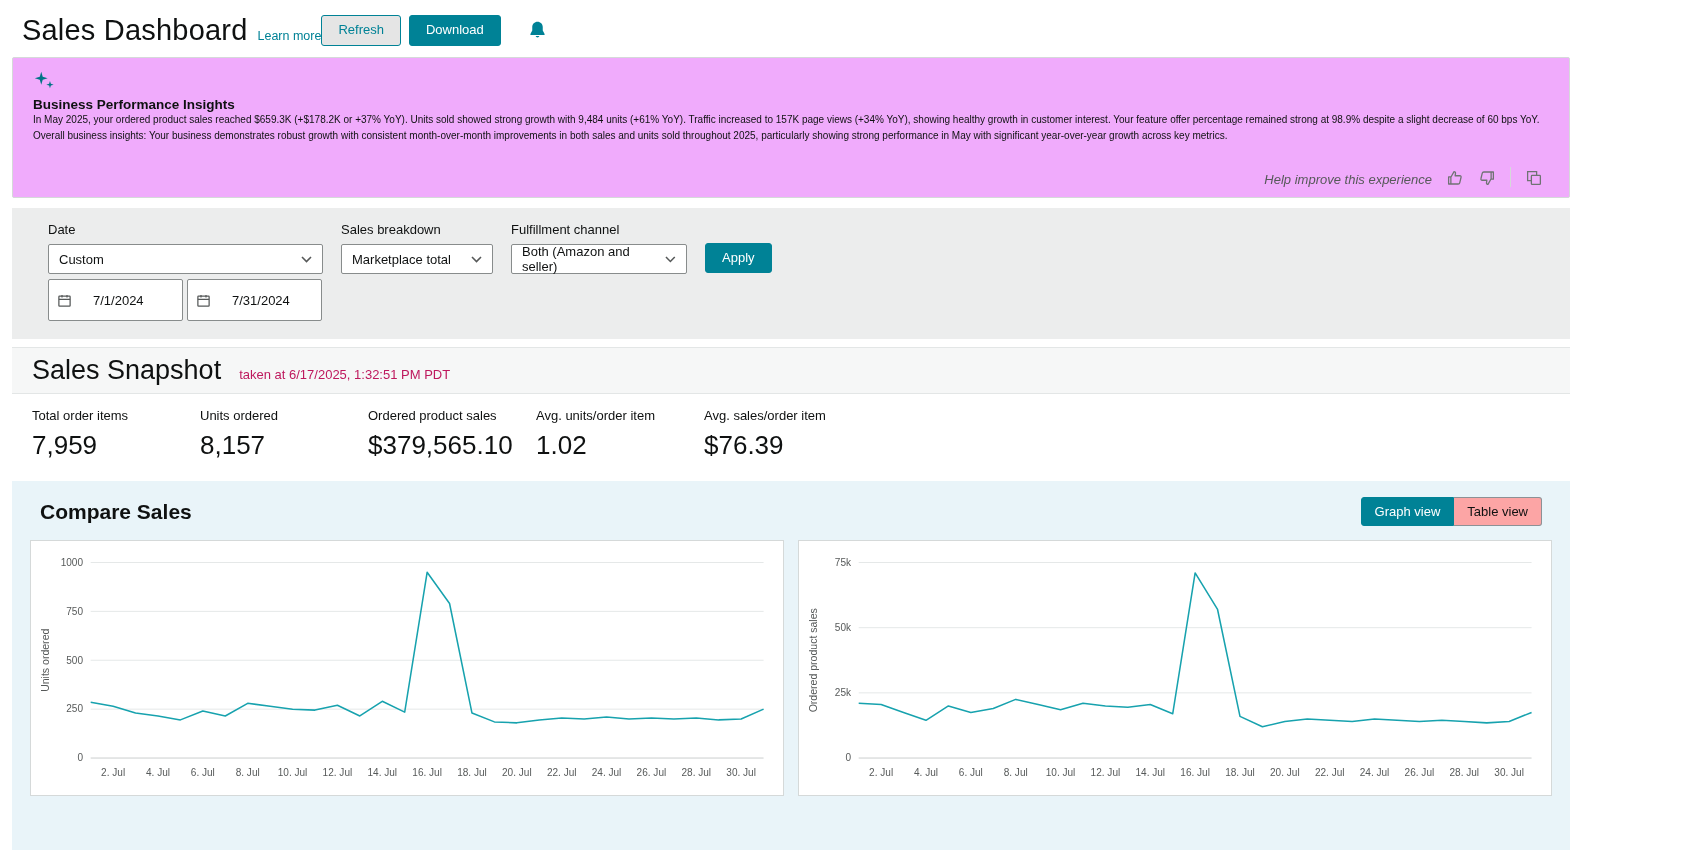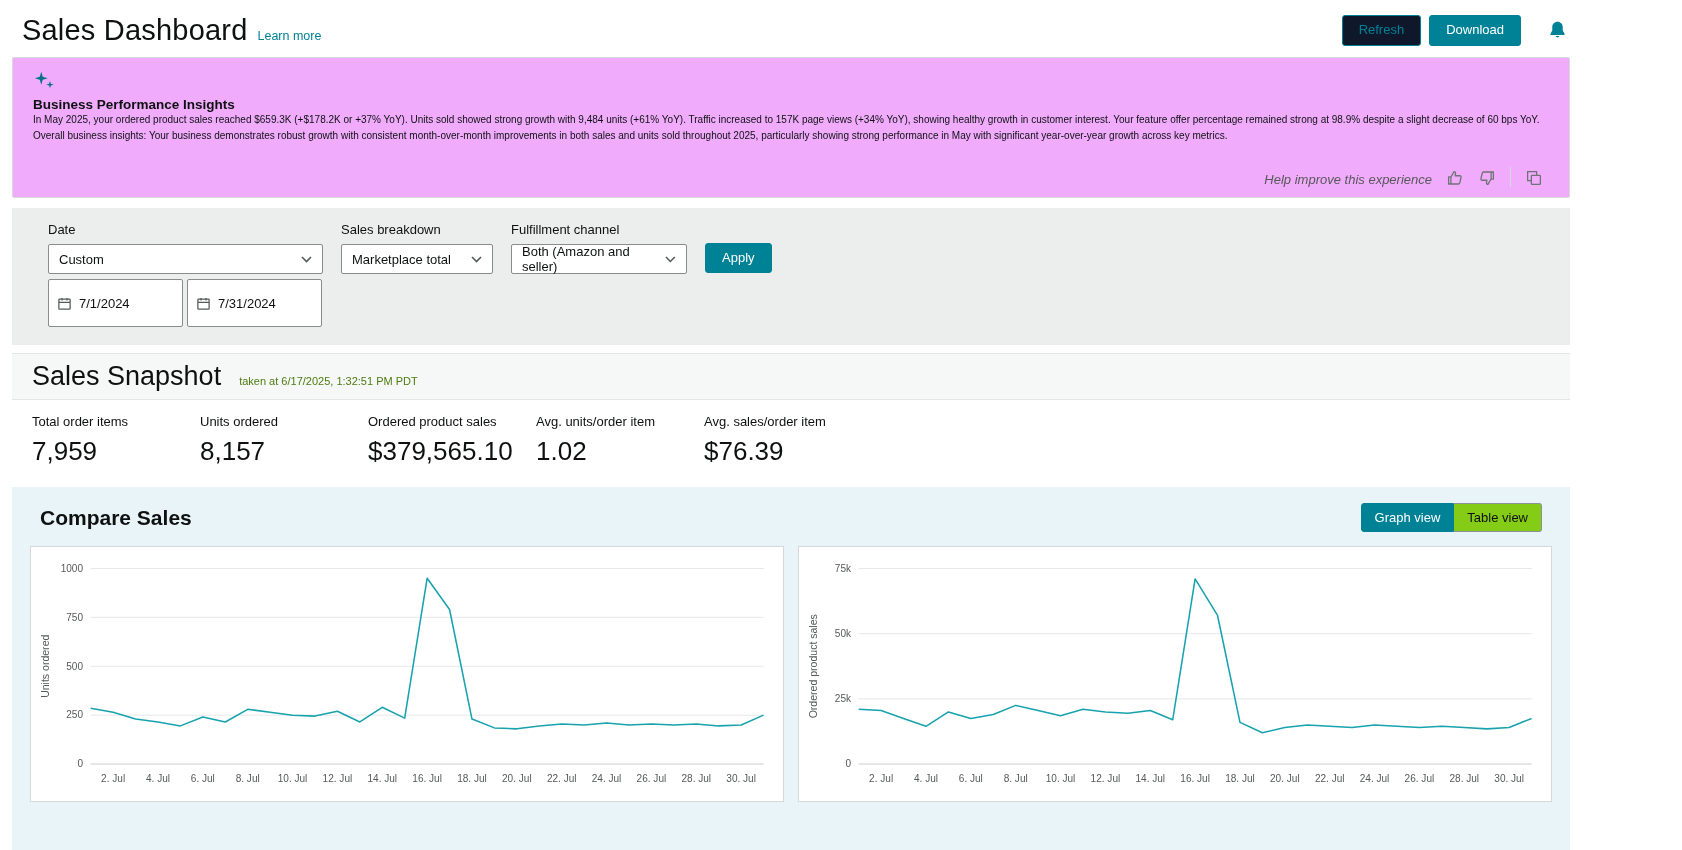--- a/index.html
+++ b/index.html
@@ -2,67 +2,67 @@
 <html><head>
 <meta charset="utf-8">
 <style>
   *{box-sizing:border-box}
   html,body{margin:0;padding:0}
   body{width:1682px;height:850px;overflow:hidden;background:#fff;color:#0f1111;
        font-family:"Liberation Sans",sans-serif}
   .page{width:1558px;margin-left:12px}
 
   
-  .header{display:flex;align-items:center;justify-content:space-between;padding:14px 2px 10px 10px}
+  .header{display:flex;align-items:center;justify-content:flex-start;padding:14px 2px 10px 10px}
   .title-row{display:flex;align-items:baseline;gap:10px}
   h1{font-size:29px;font-weight:400;margin:0;letter-spacing:.2px}
   .learn-more{color:#008296;font-size:12.5px;text-decoration:none;cursor:pointer}
   .header-actions{display:flex;align-items:center;gap:8px}
   .btn{font-size:13px;padding:7px 16px;border-radius:3px;cursor:pointer;font-family:inherit;line-height:1.1}
-  .btn-outline{background:#0f172a;border:1px solid #008296;color:#008296}
+  .btn-outline{background:#e5e5e5;border:1px solid #008296;color:#008296}
   .btn-primary{background:#008296;border:1px solid #008296;color:#fff}
   .bell{margin-left:18px;display:flex;cursor:pointer}
 
   
   .card{border:1px solid #d5d9d9;border-radius:2px;background:#f0abfc;padding:12px 20px 10px;margin-bottom:10px}
   .sparkle{color:#007486;display:block;line-height:1}
   .insights-title{font-weight:700;font-size:13.5px;margin-top:2px}
   .insights-body{font-size:10px;line-height:1.55;color:#0f1111}
   .feedback{display:flex;justify-content:flex-end;align-items:flex-end;gap:14px;margin-top:24px;color:#565959;padding-right:6px}
   .feedback-label{font-style:italic;font-size:13px}
   .icon-btn{display:flex;cursor:pointer}
   .vdiv{width:1px;height:20px;background:#d5d9d9}
 
   
   .filter-bar{background:#eceded;padding:14px 36px 18px;margin-bottom:8px}
   .filter-row{display:flex;gap:18px;align-items:flex-start}
   .fg-label{font-weight:400;font-size:13px;margin-bottom:7px;display:block}
   .select{background:#fff;border:1px solid #888c8c;border-radius:2px;height:30px;display:flex;
           align-items:center;justify-content:space-between;padding:0 10px;font-size:13px;cursor:pointer}
   .date-inputs{display:flex;gap:4px;margin-top:5px}
-  .date-input{background:#fff;border:1px solid #888c8c;border-radius:2px;height:48px;width:135px;
-              display:flex;align-items:center;gap:7px;padding:0 8px;font-size:13px;cursor:text}
+  .date-input{background:#fff;border:1px solid #888c8c;border-radius:2px;height:42px;width:135px;
+              display:flex;align-items:center;gap:21px;padding:0 8px;font-size:13px;cursor:text}
   .apply-wrap{margin-top:21px}
 
   
   .snapshot-header{background:#f6f7f7;border-top:1px solid #e3e6e6;border-bottom:1px solid #e3e6e6;
                    padding:7px 20px;display:flex;align-items:baseline;gap:18px}
   .snapshot-title{font-size:27px;font-weight:400}
-  .snapshot-taken{font-size:11px;color:#4d7c0f}
+  .snapshot-taken{font-size:13px;color:#be185d}
   .metrics{display:flex;padding:14px 20px 20px}
   .metric{width:168px}
   .metric-label{font-size:13px}
   .metric-value{font-size:26px;margin-top:7px}
 
   
   .compare{background:#e9f4f9;padding:16px 18px;height:400px}
   .compare-head{display:flex;justify-content:space-between;align-items:center;padding:0 10px}
   .compare-title{font-size:21px;font-weight:700}
   .toggle{display:flex}
-  .toggle-btn{font-size:13px;padding:6px 13px;border:1px solid #8c9196;background:#84cc16;color:#0f1111;
+  .toggle-btn{font-size:13px;padding:6px 13px;border:1px solid #8c9196;background:#fca5a5;color:#0f1111;
               cursor:pointer;font-family:inherit}
   .toggle-btn.active{background:#008296;border-color:#008296;color:#fff}
   .toggle-btn:first-child{border-radius:3px 0 0 3px}
   .toggle-btn:last-child{border-radius:0 3px 3px 0;border-left:none}
   .charts{display:flex;gap:14px;margin-top:14px}
   .chart-card{background:#fff;border:1px solid #d5d9d9;flex:1;padding:10px 6px 2px}
   .chart-card svg{display:block;width:100%}
   svg text.tick{font-size:10.5px;fill:#565959;font-family:"Liberation Sans",sans-serif}
   svg text.axis-label{font-size:11px;fill:#565959;font-family:"Liberation Sans",sans-serif}
 </style>

